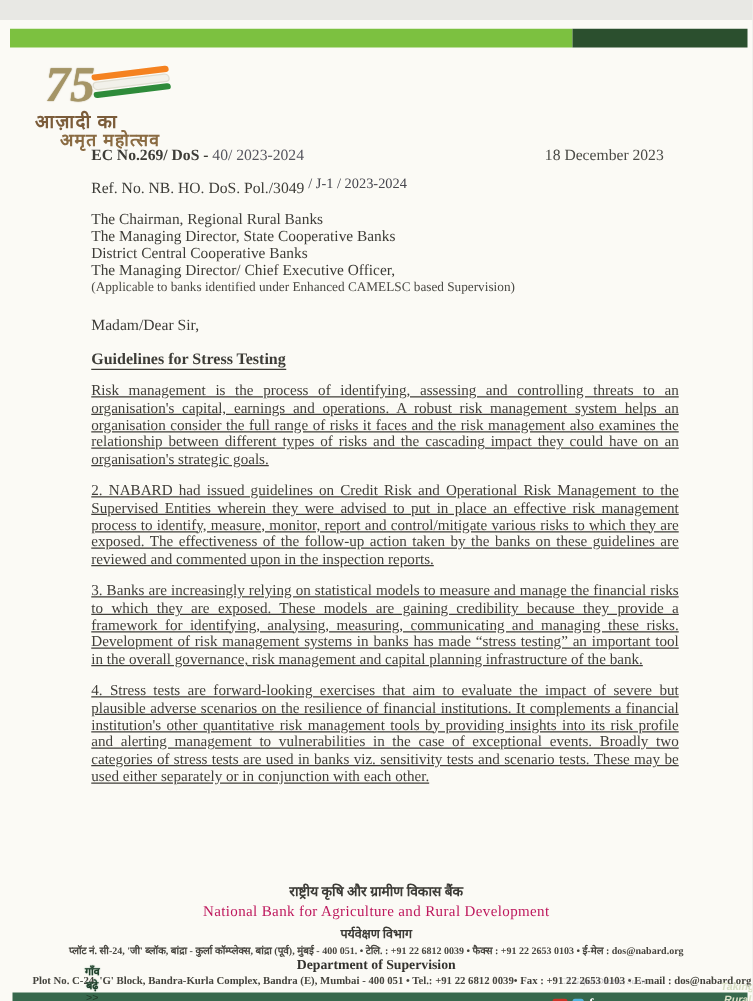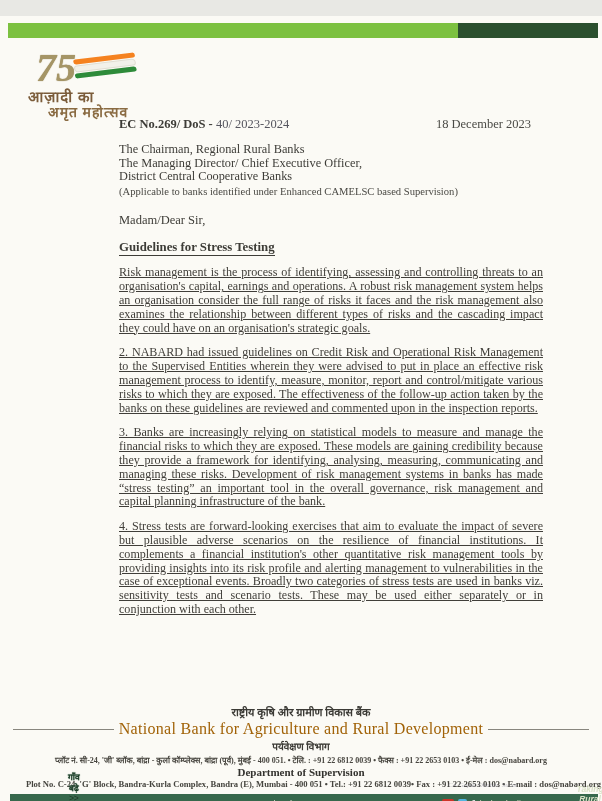--- a/index.html
+++ b/index.html
@@ -23,21 +23,21 @@
   .flag .wh{background:#f2f1ea;border:0.5px solid #e0ded2;}
   .flag .gr{background:#2e8b3a;}
   .az1{position:absolute;left:0;top:38px;font-size:15px;font-weight:bold;color:#7b5c3a;letter-spacing:1px;}
   .az2{position:absolute;left:20px;top:54px;font-size:14px;font-weight:bold;color:#8a6b42;letter-spacing:1px;}
 
   
   .nabard{position:absolute;left:506px;top:33px;width:72px;text-align:center;}
   .nb-label{font-size:14px;font-weight:bold;color:#2e7d32;margin-top:-2px;letter-spacing:1px;}
 
   
-  .letter{padding:101px 59px 0 119px;}
+  .letter{padding:101px 59px 0 73px;}
   .ec-row{display:flex;justify-content:space-between;font-size:12.5px;}
   .ec-left b{font-weight:bold;}
   .ec-suffix{color:#55555e;font-weight:normal;}
   .ec-date{margin-right:12px;color:#4a4a45;}
   .ref-row{margin-top:11px;font-size:12.5px;}
   .ref-suffix{position:relative;top:-4px;font-size:11.5px;color:#46464e;}
 
   .recipients{margin-top:11px;font-size:12.3px;line-height:13.6px;}
   .recipients .note{font-size:10.6px;margin-top:1px;color:#4a4944;}
 
@@ -48,21 +48,21 @@
   .body-text{margin-top:11px;}
   .body-text p{
     margin:0 0 11px 0;font-size:12.1px;line-height:13.8px;
     text-align:justify;color:#403e39;text-decoration:underline;
   }
   .body-text p b{font-weight:bold;}
 
   
   .footer{position:absolute;left:0;right:0;bottom:0;text-align:center;}
   .f-bank-hi{font-size:11px;font-weight:bold;color:#3b3a35;}
-  .f-bank-en{display:flex;align-items:center;margin:1px 8px 0 8px;font-size:16px;color:#a16207;letter-spacing:0.3px;}
+  .f-bank-en{display:flex;align-items:center;margin:1px 8px 0 8px;font-size:12px;color:#be185d;letter-spacing:0.3px;flex-direction:column;}
   .f-bank-en .rule{flex:1;border-top:1px solid #88867e;margin:0 5px;}
   .f-dept-hi{font-size:10px;font-weight:bold;margin-top:1px;color:#3b3a35;}
   .f-addr-hi{font-size:8px;font-weight:bold;margin-top:1px;color:#47453f;}
   .f-dept-en{font-size:11px;font-weight:bold;margin-top:1px;color:#33322e;}
   .f-addr-en{font-size:8.6px;font-weight:bold;margin-top:1px;color:#45443e;padding-left:25px;}
   .watermark{position:absolute;right:85px;bottom:28px;font-size:7px;font-style:italic;color:#7d7d90;opacity:0.5;}
 
   .greenbar{
     position:relative;margin:5px 4px 4px 10px;height:19px;background:#37684c;
     display:flex;align-items:center;font-family:"Liberation Sans","DejaVu Sans",sans-serif;
@@ -105,25 +105,30 @@
   <div class="letter">
 
     <div class="ec-row">
       <div class="ec-left">
         <b>EC No.269/ DoS -</b>
         <span class="ec-suffix">40/ 2023-2024</span>
       </div>
       <div class="ec-date">18 December 2023</div>
     </div>
 
+    <div class="ref-row">
+      <span>Ref. No. NB. HO. DoS. Pol./3049</span>
+      <span class="ref-suffix">/ J-1 / 2023-2024</span>
+    </div>
 
     <div class="recipients">
       <div>The Chairman, Regional Rural Banks</div>
+      <div>The Managing Director, State Cooperative Banks</div>
+      <div>District Central Cooperative Banks</div>
       <div>The Managing Director/ Chief Executive Officer,</div>
-      <div>District Central Cooperative Banks</div>
       <div class="note">(Applicable to banks identified under Enhanced CAMELSC based Supervision)</div>
     </div>
 
     <div class="salutation">Madam/Dear Sir,</div>
 
     <div class="subject">
       <span>Guidelines for Stress Testing</span>
     </div>
 
     <div class="body-text">

